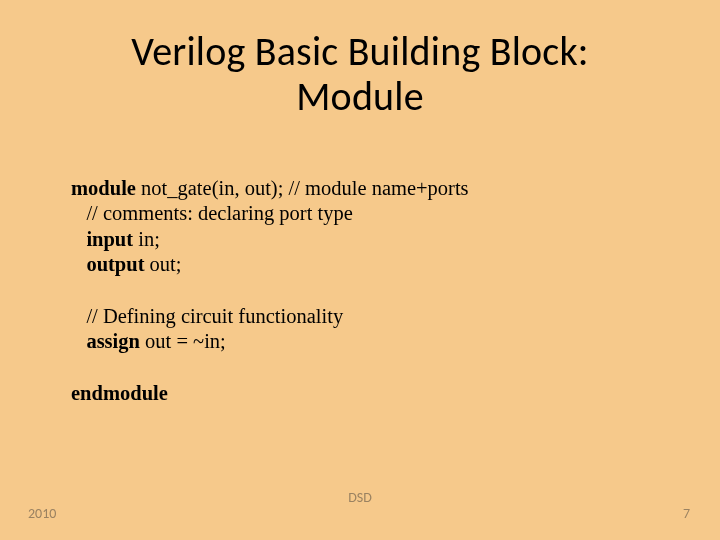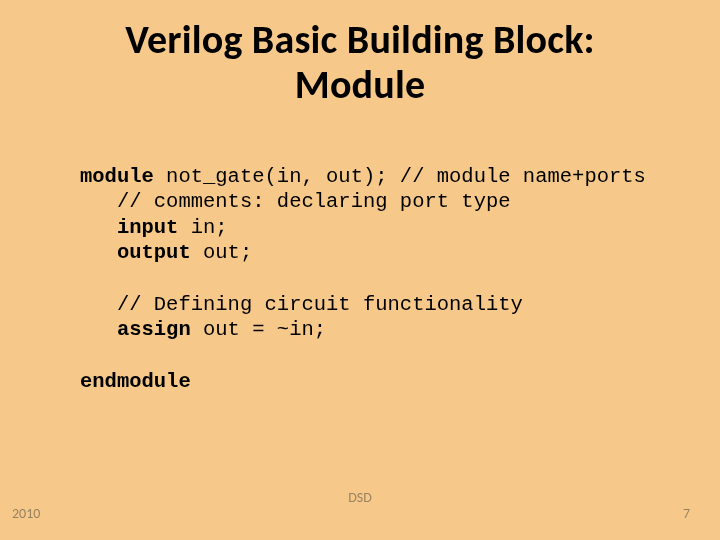--- a/index.html
+++ b/index.html
@@ -13,41 +13,41 @@
   .slide {
     width: 720px;
     height: 540px;
     position: relative;
     padding: 18px 40px 0 40px;
   }
   .title {
     text-align: center;
     font-size: 40px;
     line-height: 1.12;
-    font-weight: 700;
-    margin: 0 auto 56px auto;
+    font-weight: 400;
+    margin: 12px auto 56px auto;
     letter-spacing: 0.2px;
   }
   .codeblock {
-    font-family: Liberation Mono, monospace;
+    font-family: Liberation Serif, serif;
     font-size: 20.5px;
     line-height: 1.25;
     white-space: pre;
-    margin-left: 40px;
+    margin-left: 31px;
   }
   .kw { font-weight: bold; }
   .footer {
     position: absolute;
     bottom: 18px;
     left: 0;
     width: 720px;
     font-size: 14px;
     color: #9a8261;
   }
-  .footer .year { position: absolute; left: 12px; bottom: 0; }
+  .footer .year { position: absolute; left: 28px; bottom: 0; }
   .footer .mid  { position: absolute; left: 50%; transform: translateX(-50%); bottom: 16px; }
   .footer .page { position: absolute; right: 30px; bottom: 0; }
 </style>
 </head>
 <body>
 
 <div class="slide">
 
   <h1 class="title">
     <span>Verilog Basic Building Block:</span><br>

